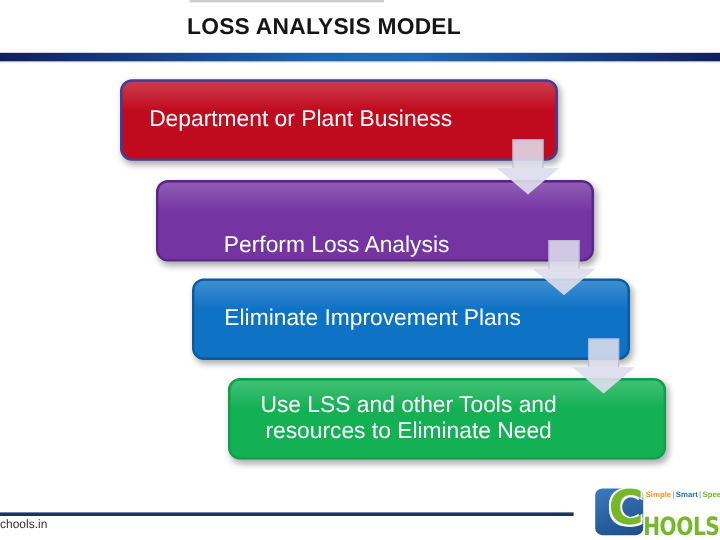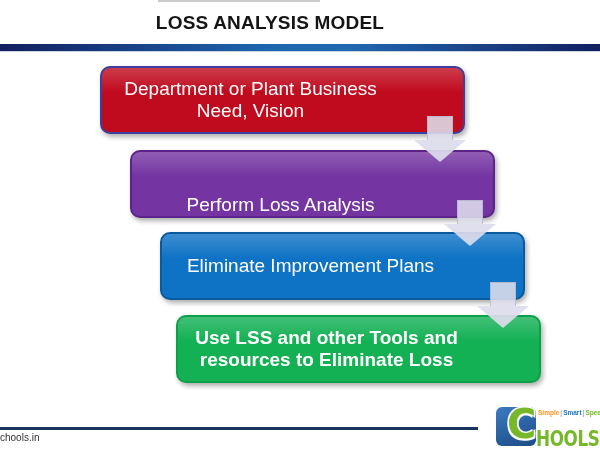--- a/index.html
+++ b/index.html
@@ -43,24 +43,23 @@
     background:linear-gradient(180deg, rgba(255,255,255,0.20), rgba(255,255,255,0) 38%), #7435A2;
     border:2px solid #5C2488;
     justify-content:flex-end;
   }
   .step-3 {
     left:160px; top:232px;
     background:linear-gradient(180deg, rgba(255,255,255,0.20), rgba(255,255,255,0) 38%), #0E72C5;
     border:2px solid #0A5AA0;
   }
   .step-4 {
-    left:176px; top:315px;
+    left:190px; top:315px;
     background:linear-gradient(180deg, rgba(255,255,255,0.20), rgba(255,255,255,0) 38%), #13B054;
     border:2px solid #0DA04A;
-    font-weight:bold;
   }
 
   .arrow { position:absolute; width:52px; z-index:5; }
   .arrow .stem {
     width:26px; height:24px; margin:0 auto;
     background:rgba(222,222,236,0.88);
     border:1px solid rgba(178,178,204,0.75); border-bottom:none;
     box-sizing:border-box;
   }
   .arrow .head {
@@ -112,21 +111,20 @@
 <div class="slide">
 
   <div class="top-artifact"></div>
 
   <div class="title">LOSS ANALYSIS MODEL</div>
 
   <div class="accent-bar"></div>
 
   <div class="step step-1">
     <div class="line">Department or Plant Business</div>
-    <div class="line">Need, Vision</div>
   </div>
 
   <div class="arrow arrow-1">
     <div class="stem"></div>
     <div class="head"></div>
   </div>
 
   <div class="step step-2">
     <div class="line">Perform Loss Analysis</div>
     <div class="line"></div>
@@ -142,21 +140,21 @@
     <div class="line"></div>
   </div>
 
   <div class="arrow arrow-3">
     <div class="stem"></div>
     <div class="head"></div>
   </div>
 
   <div class="step step-4">
     <div class="line">Use LSS and other Tools  and</div>
-    <div class="line">resources to Eliminate Loss</div>
+    <div class="line">resources to Eliminate Need</div>
   </div>
 
   <div class="footer-line"></div>
   <div class="footer-text">chools.in</div>
 
   <div class="logo">
     <div class="logo-tile"></div>
     <div class="logo-c">C</div>
     <div class="logo-tagline">
       <span class="tag-simple">Simple</span><span class="sep">|</span><span class="tag-smart">Smart</span><span class="sep">|</span><span class="tag-speed">Speed</span>

